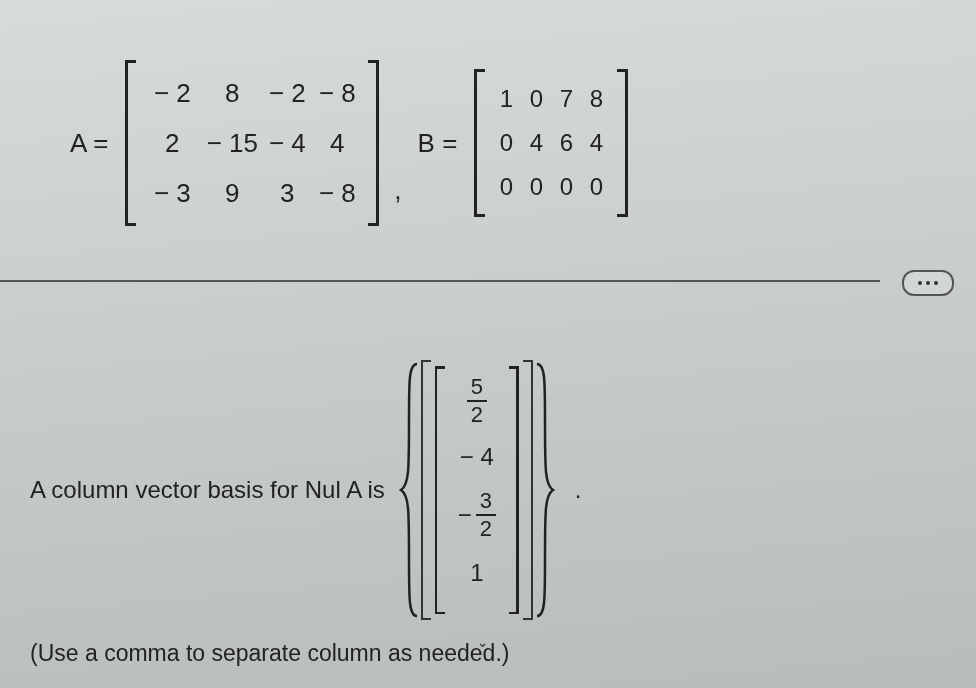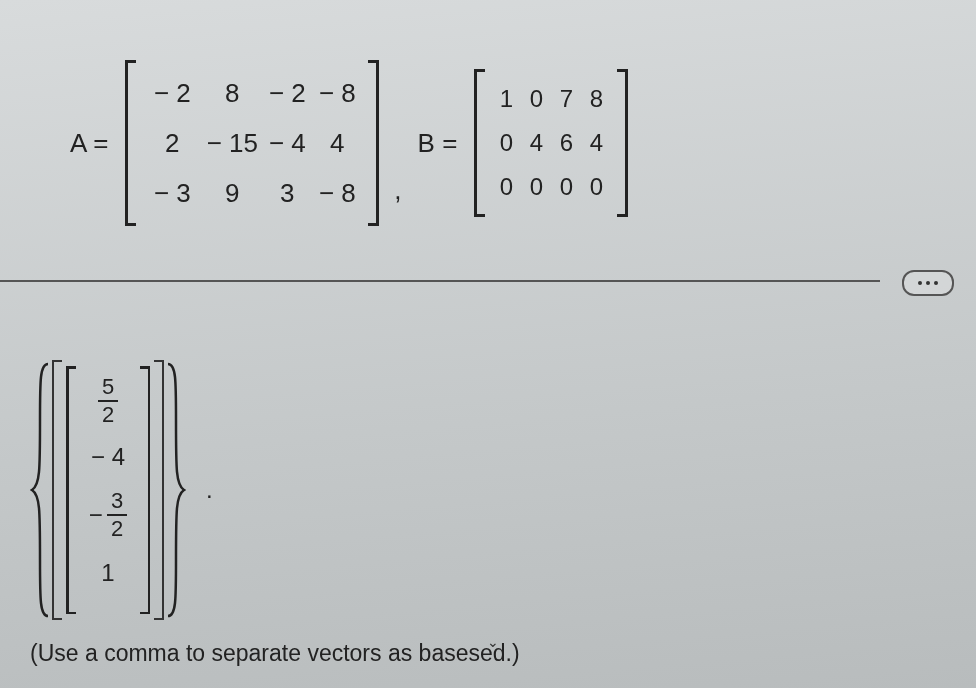--- a/index.html
+++ b/index.html
@@ -260,20 +260,21 @@
 </div>
 
 <div class="hr"></div>
 <div class="dots-pill">
   <span class="d"></span>
   <span class="d"></span>
   <span class="d"></span>
 </div>
 
 <div class="answer-row">
+  <span>A column vector basis for Nul A is</span>
 
   <div class="setbrace">
     <div class="brace">
       <svg viewBox="0 0 22 260" preserveAspectRatio="none">
         <path d="M18 4 C10 4 10 20 10 60 C10 110 10 125 2 130 C10 135 10 150 10 200 C10 240 10 256 18 256" fill="none" stroke="#222" stroke-width="2.5"></path>
       </svg>
     </div>
 
     <div class="dbl">
       <div class="outerL"></div>
@@ -312,16 +313,16 @@
     <div class="brace">
       <svg viewBox="0 0 22 260" preserveAspectRatio="none">
         <path d="M4 4 C12 4 12 20 12 60 C12 110 12 125 20 130 C12 135 12 150 12 200 C12 240 12 256 4 256" fill="none" stroke="#222" stroke-width="2.5"></path>
       </svg>
     </div>
   </div>
   <span class="period">.</span>
 </div>
 
 <div class="footnote">
-  <span>(Use a comma to separate vectors as bases</span><span class="typo"><span class="caret">⌄</span><span>ed</span></span><span>.)</span>
+  <span>(Use a comma to separate column as need</span><span class="typo"><span class="caret">⌄</span><span>ed</span></span><span>.)</span>
 </div>
 
 </div>
 
 </body></html>

